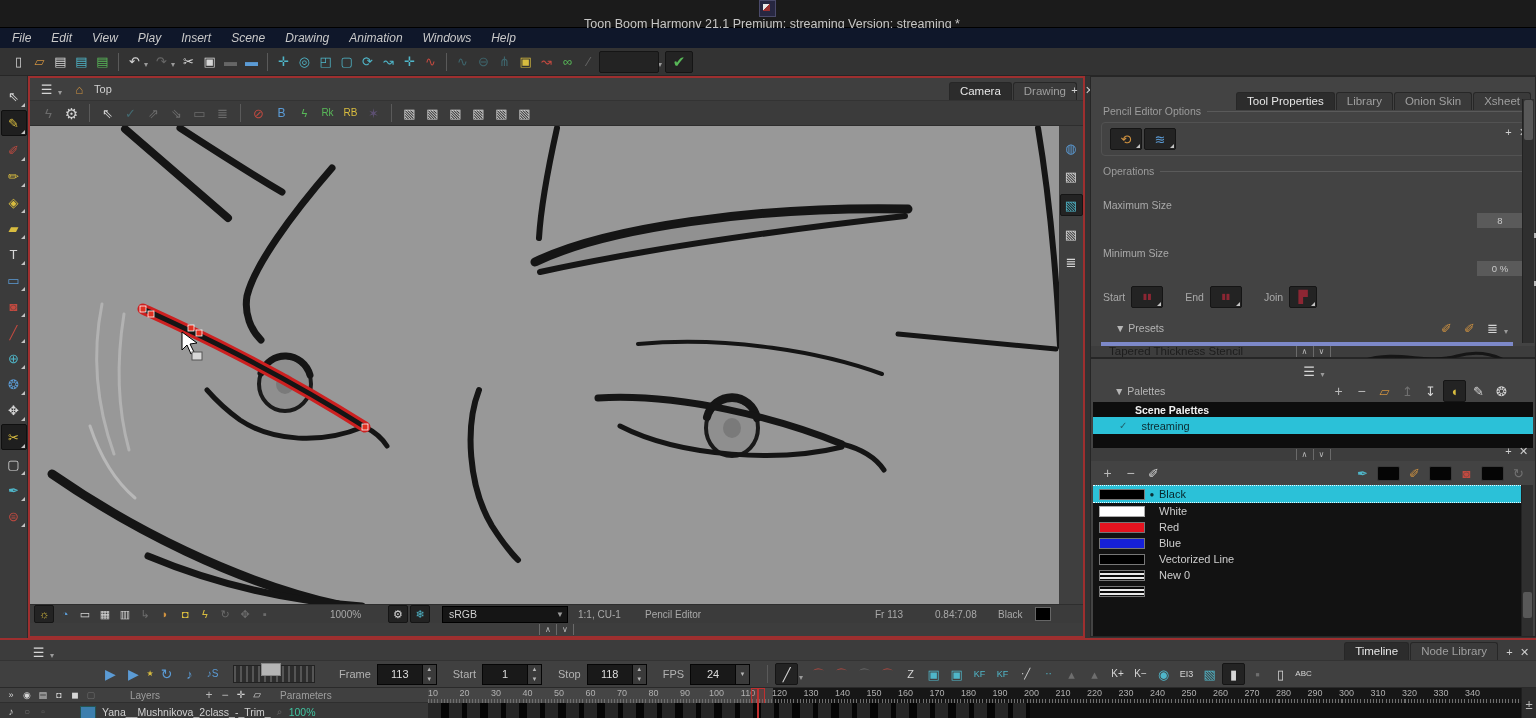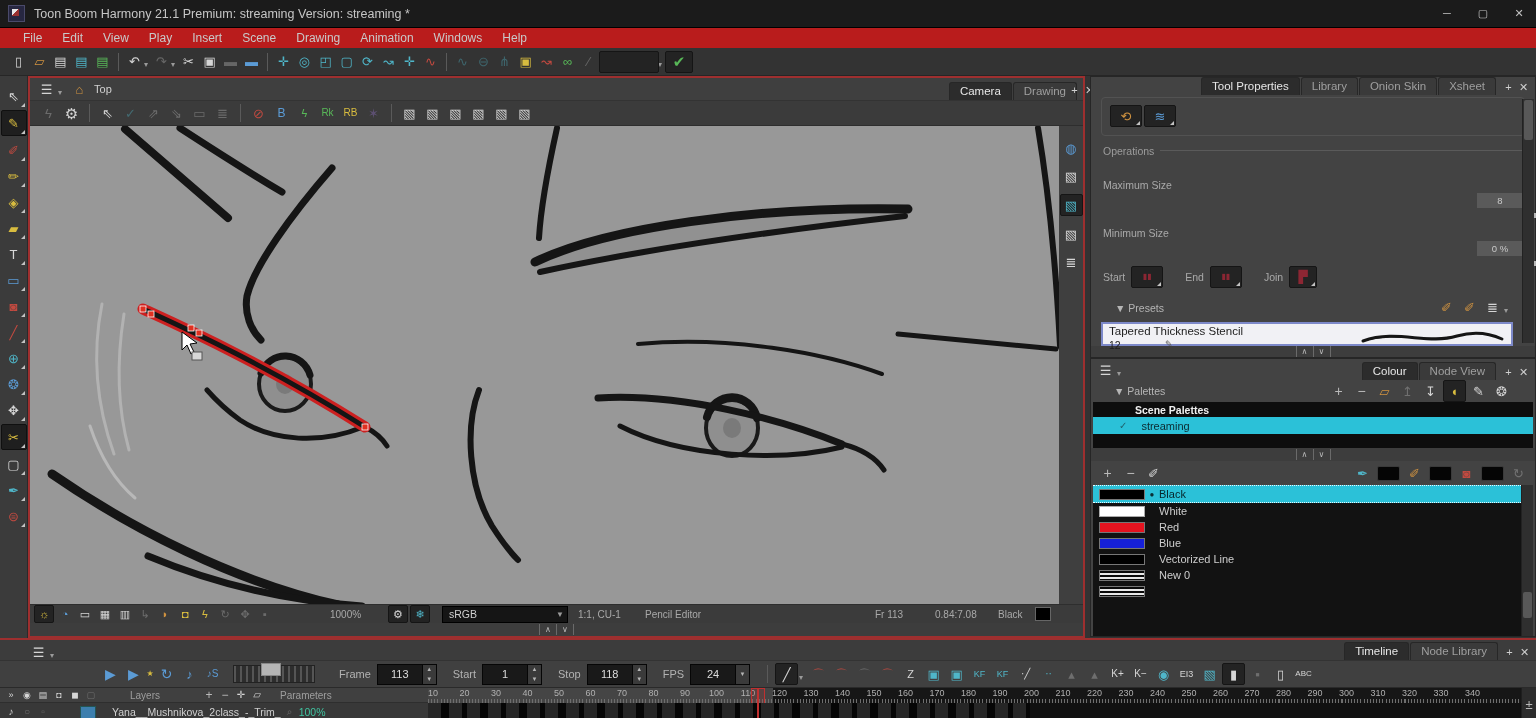--- a/index.html
+++ b/index.html
@@ -29,29 +29,29 @@
   .splitter .ibtn:last-child{border-right:1px solid #6a6a6a;}
   .valbox{display:inline-flex;align-items:stretch;height:19px;background:#191919;border:1px solid #060606;
     margin-left:4px;}
   .valbox .val{width:44px;display:flex;align-items:center;justify-content:center;color:#dcdcdc;font-size:11px;}
   .spincol{display:flex;flex-direction:column;justify-content:space-between;background:#3a3a3a;width:13px;
     border-left:1px solid #060606;}
   .spincol .ibtn{min-width:13px;height:9px;font-size:6px;color:#b5b5b5;}
   .plabel{color:#b2b2b2;font-size:11px;margin-left:14px;flex:none;}
   
   #titlebar{position:absolute;left:0;top:0;width:1536px;height:28px;background:#1b1b1b;display:flex;
-    align-items:center;padding-left:8px;box-sizing:border-box;border-bottom:1px solid #000;}
+    align-items:center;padding-left:8px;box-sizing:border-box;border-bottom:1px solid #000;flex-direction:column;}
   .appicon{width:15px;height:15px;background:#272741;border:1px solid #4a4a6a;margin-right:9px;position:relative;flex:none;}
   .appicon::after{content:'';position:absolute;left:3px;top:3px;width:7px;height:7px;
     background:linear-gradient(135deg,#e8e8e8 45%,#9a3030 45%);}
   #titlebar .title{font-size:12.5px;color:#c6c6c6;}
   #titlebar .winbtns{margin-left:auto;display:flex;}
   #titlebar .winbtns .ibtn{width:34px;height:22px;font-size:11px;color:#c0c0c0;}
-  #menubar{position:absolute;left:0;top:28px;width:1536px;height:20px;background:#b91c1c;display:flex;
-    align-items:center;padding-left:13px;box-sizing:border-box;}
+  #menubar{position:absolute;left:0;top:28px;width:1536px;height:20px;background:#0f172a;display:flex;
+    align-items:center;padding-left:2px;box-sizing:border-box;font-style:italic;}
   .menu-item{padding:1px 10px;font-size:12px;color:#c9c9c9;}
   #maintoolbar{position:absolute;left:0;top:48px;width:1536px;height:28px;background:#333;display:flex;
     align-items:center;padding-left:8px;box-sizing:border-box;border-bottom:1px solid #262626;}
   
   #lefttools{position:absolute;left:0;top:76px;width:28px;height:562px;background:#3b3b3b;display:flex;
     flex-direction:column;align-items:center;padding-top:8px;box-sizing:border-box;gap:2px;
     border-right:1px solid #2a2a2a;}
   .tool{width:24px;height:24px;display:flex;align-items:center;justify-content:center;font-size:13px;
     position:relative;border-radius:2px;}
   .tool.active{background:#1f1f1f;border:1px solid #101010;}
@@ -70,21 +70,21 @@
     padding-top:12px;gap:8px;}
   .cam-status{height:18px;position:relative;background:#3b3b3b;border-top:1px solid #2e2e2e;font-size:10px;}
   .cam-status .ibtn{height:16px;min-width:18px;font-size:11px;}
   .st-abs{position:absolute;top:0;height:18px;display:flex;align-items:center;color:#a9a9a9;}
   .srgb{display:inline-flex;align-items:center;width:118px;height:15px;background:#151515;
     border:1px solid #000;color:#cfcfcf;font-size:10.5px;padding-left:6px;justify-content:space-between;}
   .srgb .ddcaret{margin:0 3px;}
   
   .rpanel{position:absolute;left:1090px;width:446px;background:#434343;border:1px solid #262626;
     box-sizing:border-box;display:flex;flex-direction:column;}
-  .rp-tabs{height:21px;display:flex;align-items:flex-end;padding:0 4px;gap:1px;}
+  .rp-tabs{height:21px;display:flex;align-items:flex-end;padding:0 4px;gap:15px;flex-direction:column;}
   .rp-tabs .spacer{flex:1;}
   .tabctl{display:flex;align-items:center;gap:0;margin-left:4px;}
   .tabctl .ibtn{min-width:15px;height:15px;font-size:11px;color:#cfcfcf;}
   .sect{display:flex;align-items:center;gap:6px;color:#9c9c9c;font-size:10.5px;margin:7px 12px 3px;}
   .sect::after{content:'';flex:1;height:1px;background:#5a5a5a;}
   .panelbox{border:1px solid #525252;border-radius:4px;margin:2px 10px;padding:5px 8px;}
   .slider{display:flex;align-items:center;margin:2px 12px 0;gap:4px;}
   .slider .track{flex:1;height:5px;background:#1e1e1e;border-radius:3px;position:relative;}
   .slider .handle{position:absolute;left:1px;top:-5px;width:15px;height:14px;background:#b9b9b9;
     border:1px solid #808080;border-radius:3px;}
@@ -135,21 +135,21 @@
     border:1px solid #222;position:relative;flex:none;}
   .jog .jh{position:absolute;left:34%;top:-3px;width:18px;height:11px;background:#b5b5b5;border:1px solid #888;}
   .tl-rows{position:relative;height:33px;}
   .tl-layerhead{position:absolute;left:0;top:0;width:428px;height:15px;background:#404040;display:flex;
     align-items:center;gap:2px;padding-left:4px;box-sizing:border-box;color:#9e9e9e;font-size:10px;
     border-bottom:1px solid #2e2e2e;}
   .tl-layerhead .ibtn{min-width:14px;height:13px;font-size:9px;}
   .tl-layerrow{position:absolute;left:0;top:15px;width:428px;height:18px;background:#383838;display:flex;
     align-items:center;gap:2px;padding-left:4px;box-sizing:border-box;font-size:10.5px;}
   .tl-layerrow .ibtn{min-width:14px;height:13px;font-size:10px;}
-  .layer-name{color:#cfcfcf;margin-left:14px;white-space:nowrap;overflow:hidden;max-width:170px;}
+  .layer-name{color:#cfcfcf;margin-left:4px;white-space:nowrap;overflow:hidden;max-width:170px;}
   .layer-val{color:#3fc4a0;margin-left:0;}
   .ruler{position:absolute;left:428px;top:0;right:14px;height:15px;background:#161616;overflow:hidden;
     border-bottom:1px solid #2e2e2e;}
   .ruler .lightzone{position:absolute;left:0;top:0;height:100%;background:#454545;}
   .ruler .ticks{position:absolute;left:0;right:0;bottom:0;height:4px;
     background:repeating-linear-gradient(90deg,#6e6e6e 0 1px,transparent 1px 3.15px);}
   .tick-label{position:absolute;top:0;transform:translateX(-50%);font-size:9px;color:#b0b0b0;}
   .track{position:absolute;left:428px;top:15px;right:14px;height:18px;background:#101010;overflow:hidden;}
   .track .lightzone{position:absolute;left:0;top:0;height:100%;background:#262626;
     background-image:repeating-linear-gradient(90deg,transparent 0 13px,#060606 13px 21px,transparent 21px 34px,#060606 34px 39px);}
@@ -397,20 +397,21 @@
           <span class="tab active">Tool Properties</span>
           <span class="tab">Library</span>
           <span class="tab">Onion Skin</span>
           <span class="tab">Xsheet</span>
         </span>
       <span class="tabctl">
           <span class="ibtn">+</span>
           <span class="ibtn">✕</span>
         </span>
     </div>
+    <div class="sect">Pencil Editor Options</div>
     <div class="panelbox iconrow" style="height:40px;">
         <span class="ibtn boxed c-orange tri" style="min-width: 30px;">⟲</span>
         <span class="ibtn boxed c-blue tri" style="min-width: 30px;">≋</span>
       </div>
     <div class="sect">Operations</div>
     <div class="lbl">Maximum Size</div>
     <div class="slider">
       <span class="track">
           <span class="handle"></span>
         </span>

